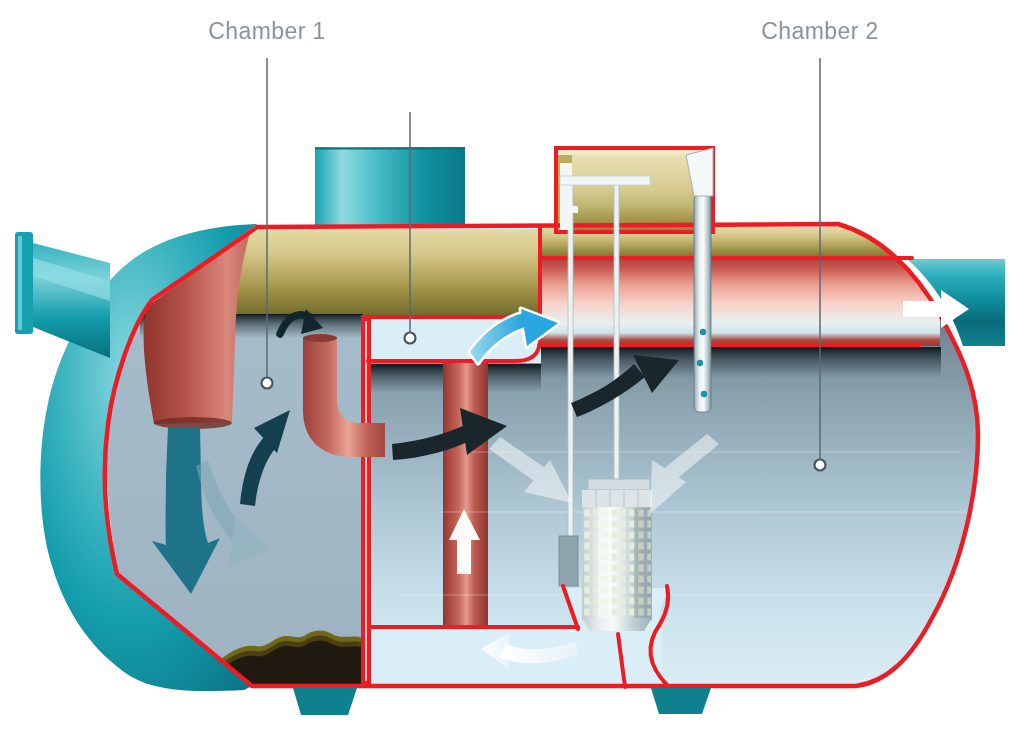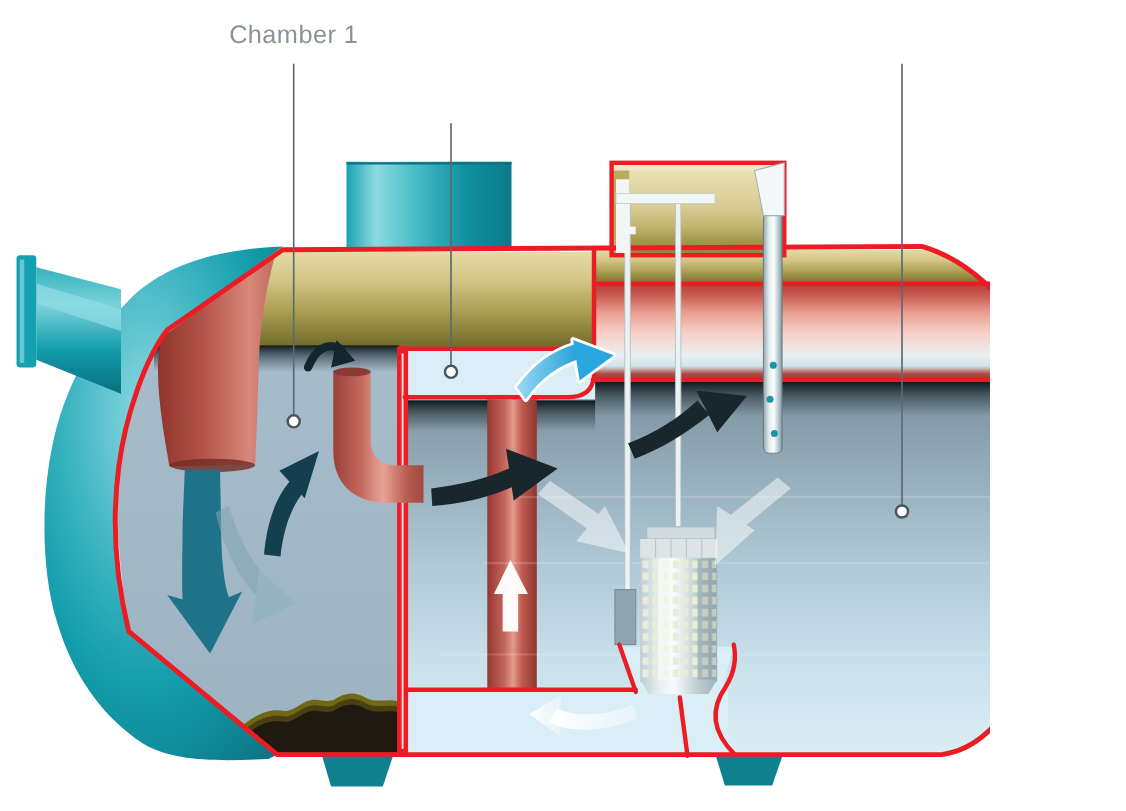--- a/index.html
+++ b/index.html
@@ -1,16 +1,16 @@
 <!DOCTYPE html>
 <html><head>
 <meta charset="utf-8">
 <style>
   html,body{margin:0;padding:0;background:#fff;}
-  .stage{position:relative;width:900px;height:737px;background:#fff;overflow:hidden;
+  .stage{position:relative;width:1024px;height:737px;background:#fff;overflow:hidden;
          font-family:"Liberation Sans", sans-serif;}
   .stage svg{position:absolute;left:0;top:0;}
   .chamber-label{position:absolute;transform:translateX(-50%);
     font-size:23px;font-weight:400;color:#8B939A;letter-spacing:.4px;white-space:nowrap;}
 </style>
 </head>
 <body>
 
 <div class="stage">
 <svg width="1024" height="737" viewBox="0 0 1024 737">
@@ -312,13 +312,14 @@
     <line x1="267" y1="58" x2="267" y2="377"></line>
     <line x1="410" y1="112" x2="410" y2="332"></line>
     <line x1="820" y1="58" x2="820" y2="459"></line>
     <circle cx="267" cy="383" r="5.5" fill="#FFFFFF" stroke="#49545D" stroke-width="2.2"></circle>
     <circle cx="410" cy="338" r="5.5" fill="#FFFFFF" stroke="#49545D" stroke-width="2.2"></circle>
     <circle cx="820" cy="465" r="5.5" fill="#FFFFFF" stroke="#49545D" stroke-width="2.2"></circle>
   </g>
 </svg>
 
   <div class="chamber-label" style="left:267px;top:18px">Chamber 1</div>
+  <div class="chamber-label" style="left:820px;top:18px">Chamber 2</div>
 </div>
 
 </body></html>

